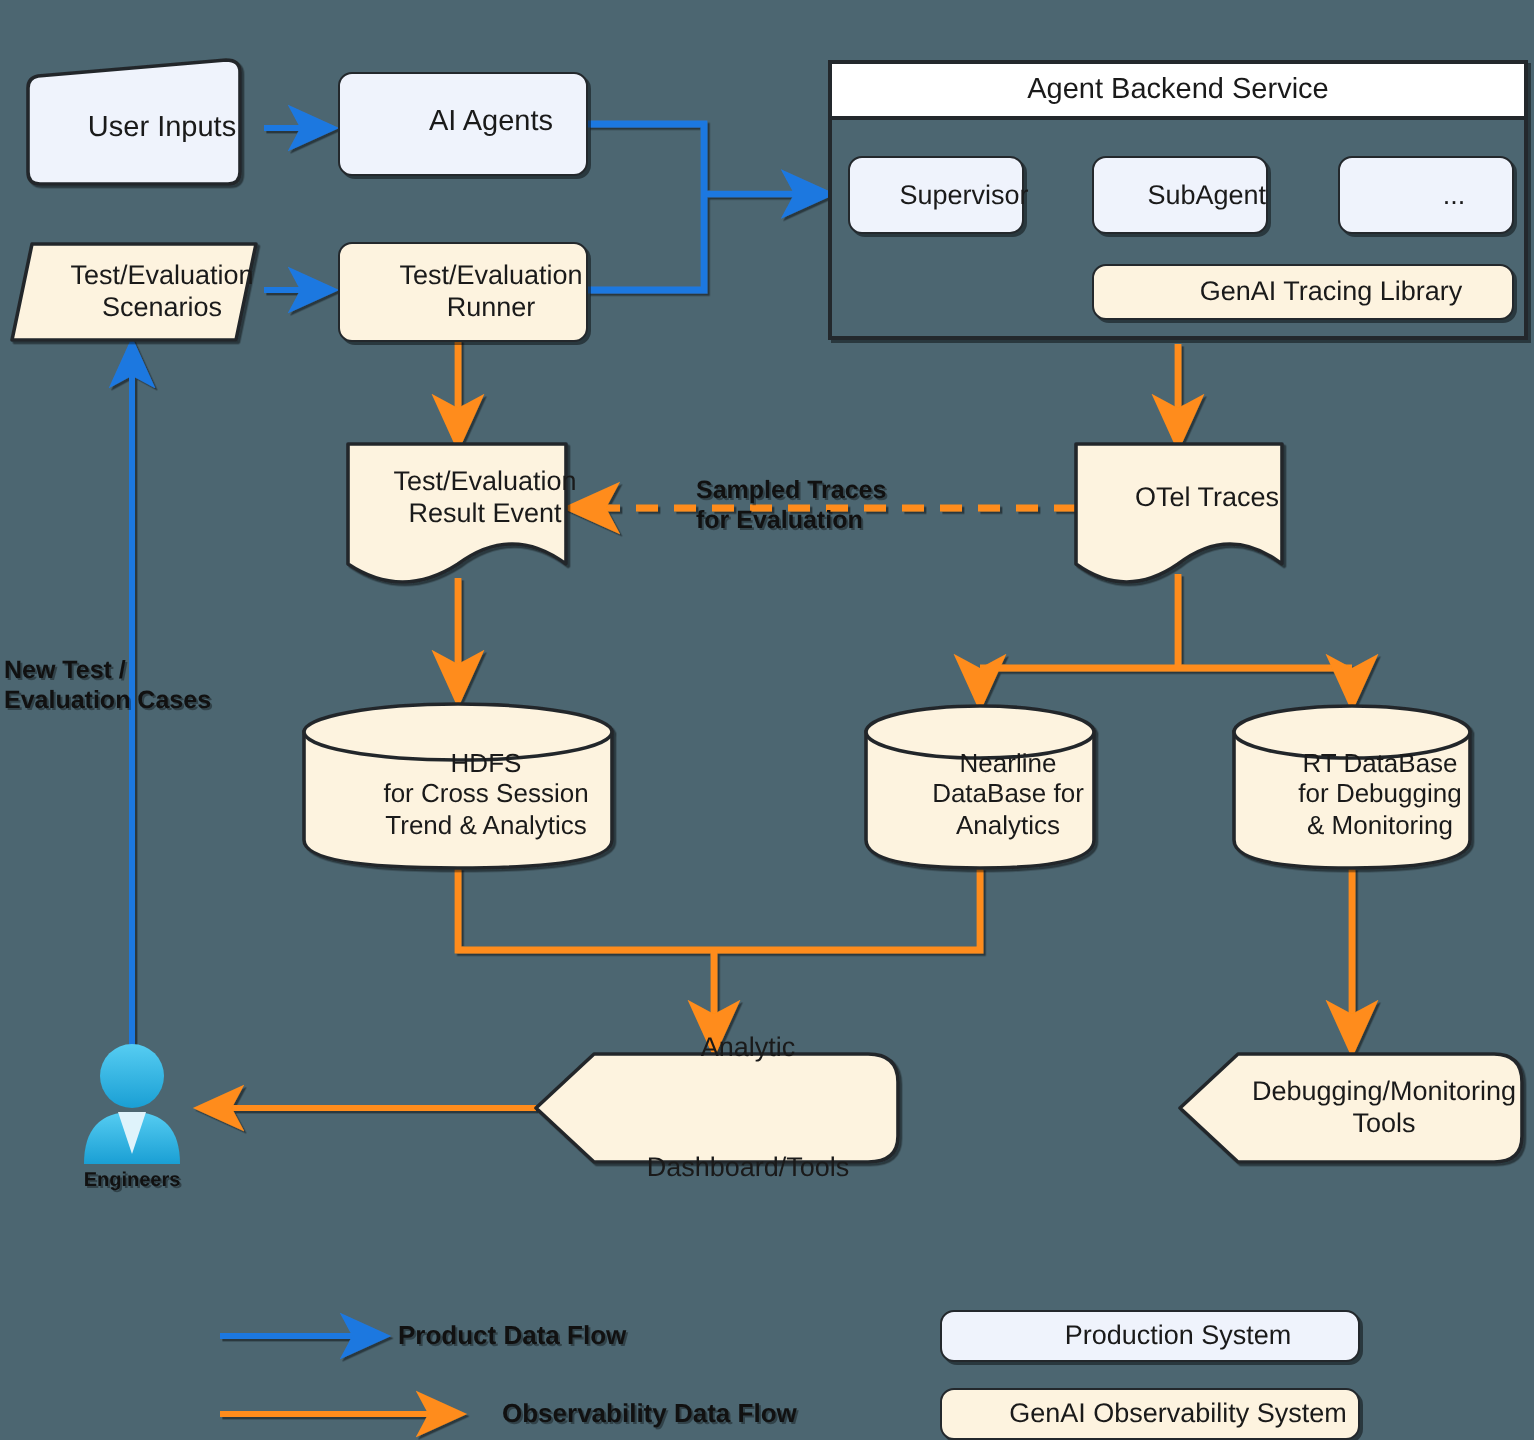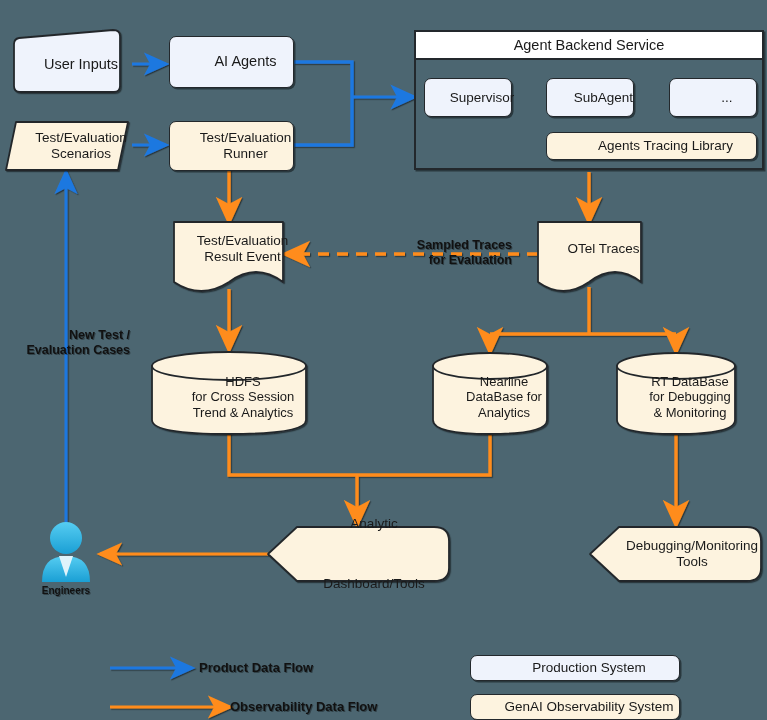--- a/index.html
+++ b/index.html
@@ -28,21 +28,21 @@
   .container-box{
     position:absolute;background:#4c6671;border:2px solid #23282c;
     box-shadow:1.5px 1.5px 0 rgba(0,0,0,.45);box-sizing:border-box;
   }
   .container-title{
     position:absolute;background:#ffffff;border-bottom:2px solid #23282c;
     box-sizing:border-box;display:flex;align-items:center;justify-content:center;
     color:#1a1a1a;
   }
 
-  .flowtext{position:absolute;color:#111;font-weight:bold;text-align:right;
+  .flowtext{position:absolute;color:#111;font-weight:bold;text-align:left;
             text-shadow:1px 1px 0 rgba(0,0,0,.35);line-height:1.2;}
   .legend-text{position:absolute;color:#111;font-weight:bold;
                text-shadow:1px 1px 0 rgba(0,0,0,.35);white-space:nowrap;}
   .caption{position:absolute;color:#111;font-weight:bold;font-size:10px;
            text-shadow:1px 1px 0 rgba(0,0,0,.35);text-align:center;}
 </style>
 </head>
 <body>
 
 <div id="stage">
@@ -171,21 +171,21 @@
 
   <div class="node rrect" style="left:546px;top:78px;width:88px;height:39px;font-size:13.5px;justify-content:flex-end;">
     <span>SubAgent</span>
   </div>
 
   <div class="node rrect" style="left:669px;top:78px;width:88px;height:39px;font-size:13.5px;">
     <span>...</span>
   </div>
 
   <div class="node rrect cream" style="left:546px;top:132px;width:211px;height:28px;font-size:13.5px;">
-    <span>Agents Tracing Library</span>
+    <span>GenAI Tracing Library</span>
   </div>
 
   <div class="node lbl" style="left:174px;top:226px;width:109px;height:46px;font-size:13.5px;flex-direction:column;">
     <span>Test/Evaluation</span>
     <span>Result Event</span>
   </div>
 
   <div class="node lbl" style="left:538px;top:226px;width:103px;height:46px;font-size:13.5px;">
     <span>OTel Traces</span>
   </div>
@@ -228,21 +228,21 @@
   </div>
 
   <div class="flowtext" style="left:2px;top:328px;width:128px;font-size:12.5px;">
     <div>New Test /</div>
     <div>Evaluation Cases</div>
   </div>
 
   <div class="legend-text" style="left:199px;top:660px;font-size:13px;">
     <span>Product Data Flow</span>
   </div>
-  <div class="legend-text" style="left:230px;top:699px;font-size:13px;">
+  <div class="legend-text" style="left:251px;top:699px;font-size:13px;">
     <span>Observability Data Flow</span>
   </div>
 
   <div class="node rrect" style="left:470px;top:655px;width:210px;height:26px;font-size:13.5px;">
     <span>Production System</span>
   </div>
   <div class="node rrect cream" style="left:470px;top:694px;width:210px;height:26px;font-size:13.5px;">
     <span>GenAI Observability System</span>
   </div>
 

